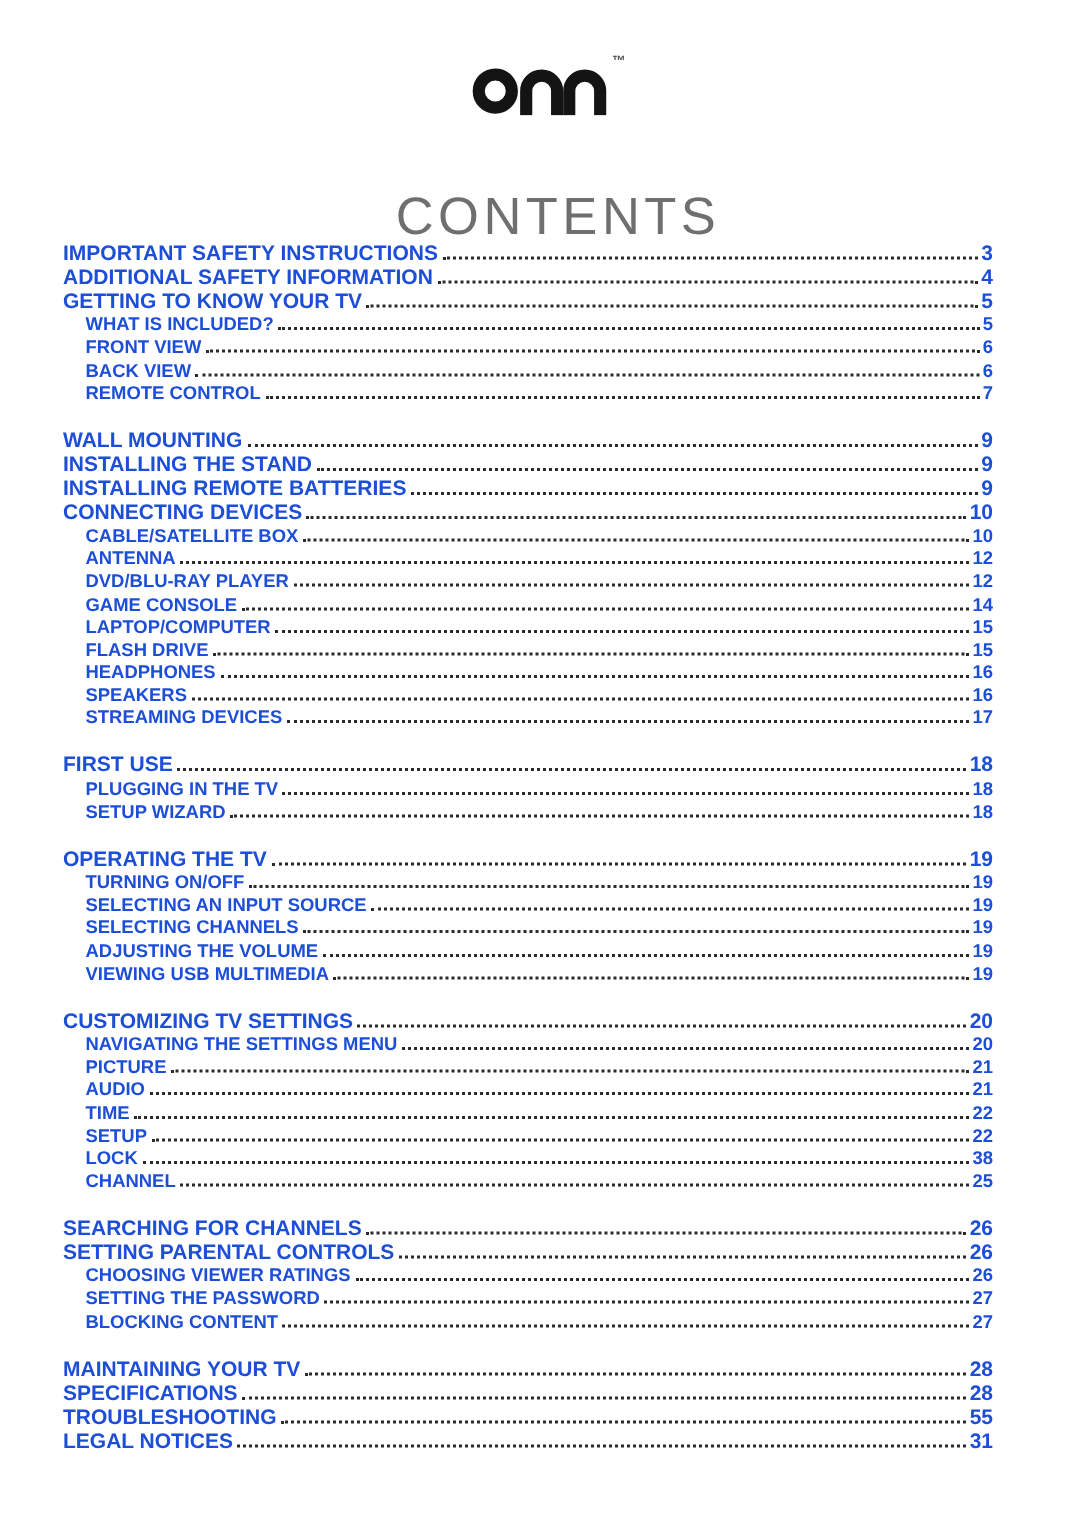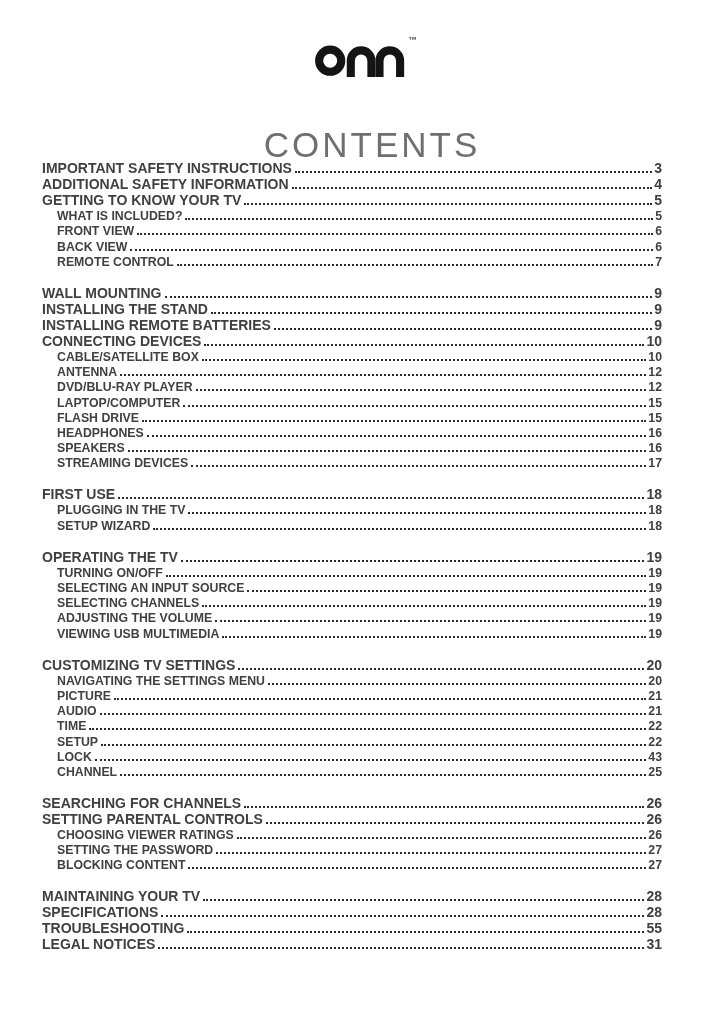--- a/index.html
+++ b/index.html
@@ -52,21 +52,21 @@
     letter-spacing: 3px;
     color: #6f6f6f;
     line-height: 1.2;
   }
   
   .toc {
     position: absolute;
     top: 160px;
     left: 42px;
     width: 620px;
-    color: #404040;
+    color: #1d4ed8;
   }
   .row {
     display: flex;
     align-items: flex-end;
     font-weight: bold;
     white-space: nowrap;
   }
   .row.lvl0 {
     font-size: 14px;
     height: 16px;
@@ -176,20 +176,25 @@
         <span class="lbl">ANTENNA</span>
         <span class="dots"></span>
         <span class="pg">12</span>
       </div>
       <div class="row lvl1">
         <span class="lbl">DVD/BLU-RAY PLAYER</span>
         <span class="dots"></span>
         <span class="pg">12</span>
       </div>
       <div class="row lvl1">
+        <span class="lbl">GAME CONSOLE</span>
+        <span class="dots"></span>
+        <span class="pg">14</span>
+      </div>
+      <div class="row lvl1">
         <span class="lbl">LAPTOP/COMPUTER</span>
         <span class="dots"></span>
         <span class="pg">15</span>
       </div>
       <div class="row lvl1">
         <span class="lbl">FLASH DRIVE</span>
         <span class="dots"></span>
         <span class="pg">15</span>
       </div>
       <div class="row lvl1">
@@ -278,21 +283,21 @@
         <span class="pg">22</span>
       </div>
       <div class="row lvl1">
         <span class="lbl">SETUP</span>
         <span class="dots"></span>
         <span class="pg">22</span>
       </div>
       <div class="row lvl1">
         <span class="lbl">LOCK</span>
         <span class="dots"></span>
-        <span class="pg">43</span>
+        <span class="pg">38</span>
       </div>
       <div class="row lvl1">
         <span class="lbl">CHANNEL</span>
         <span class="dots"></span>
         <span class="pg">25</span>
       </div>
       <div class="row lvl0">
         <span class="lbl">SEARCHING FOR CHANNELS</span>
         <span class="dots"></span>
         <span class="pg">26</span>

